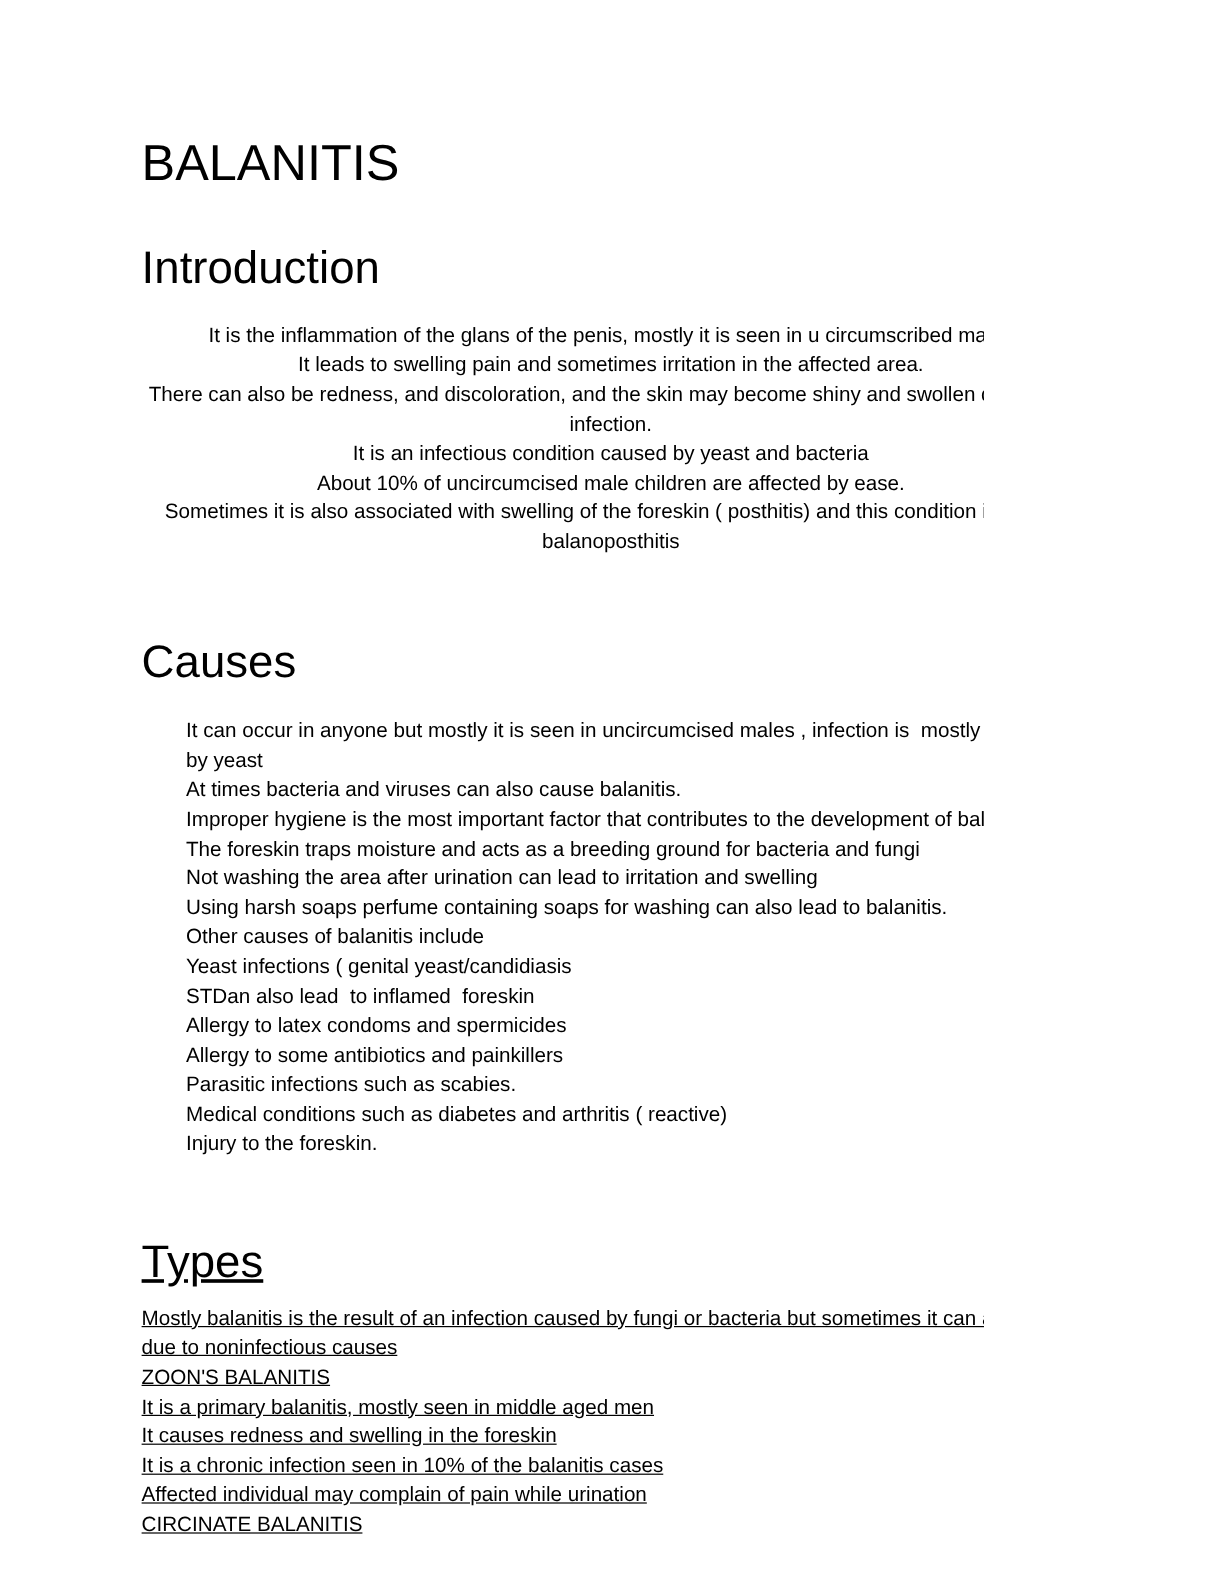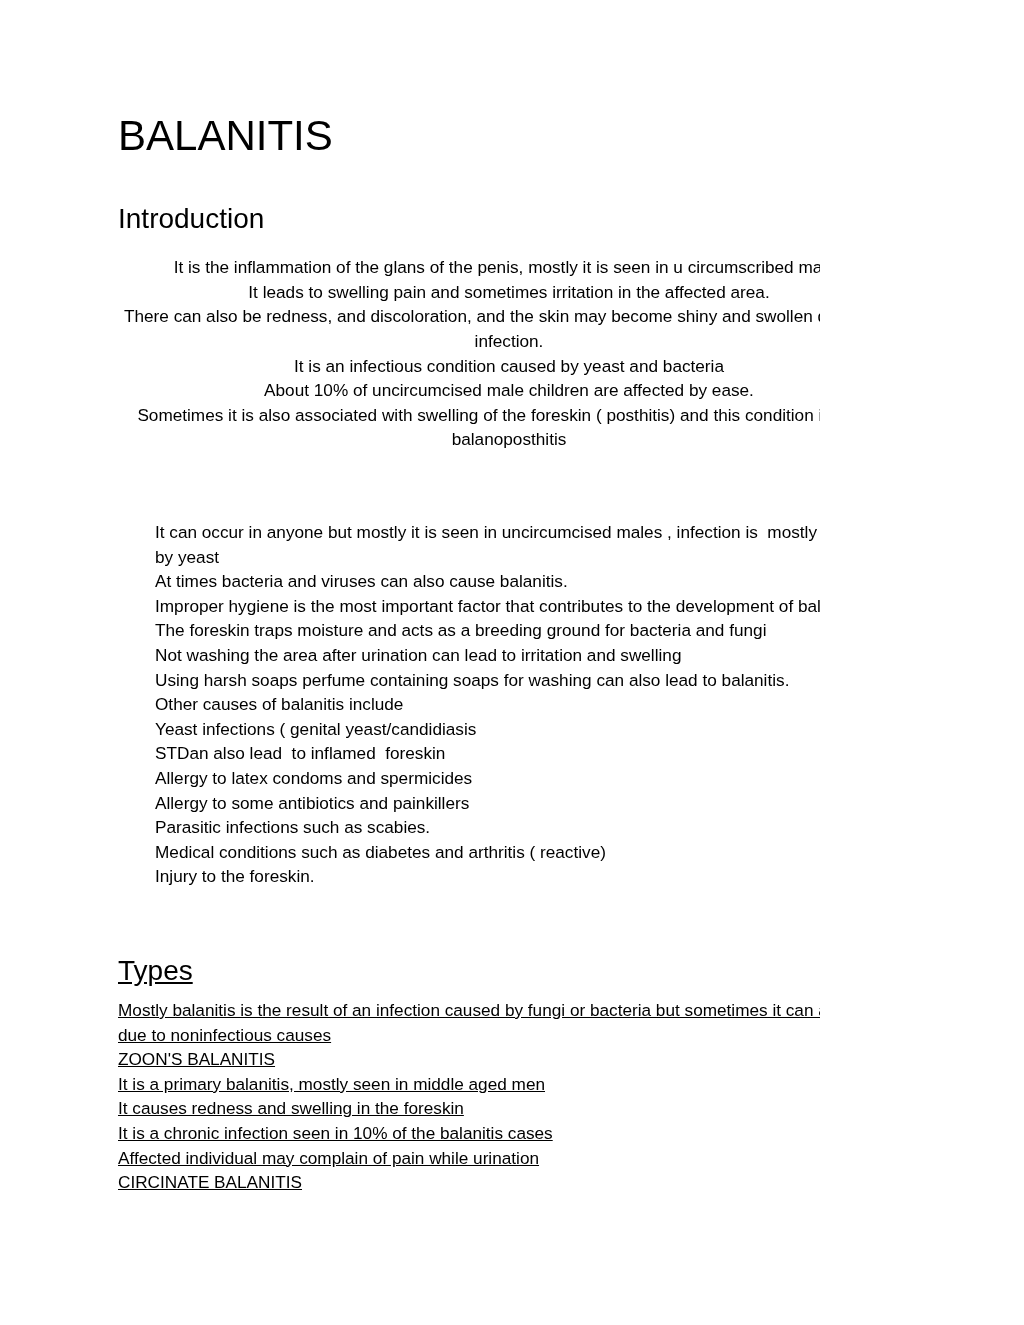--- a/index.html
+++ b/index.html
@@ -33,21 +33,21 @@
     font-size: 42px;
     font-weight: normal;
     line-height: 1.12;
     margin: 0;
     letter-spacing: 0px;
   }
   .section {
     margin: 0;
   }
   .section-heading {
-    font-size: 28px;
+    font-size: 38px;
     font-weight: normal;
     line-height: 1.15;
     margin: 0;
     letter-spacing: 0px;
   }
   .body-block {
     font-size: 17.2px;
     line-height: 24.6px;
     margin: 0;
     white-space: pre-wrap;
@@ -75,20 +75,21 @@
       <h2 class="section-heading">Introduction</h2>
       <p class="body-block">It is the inflammation of the glans of the penis, mostly it is seen in u circumscribed males
 It leads to swelling pain and sometimes irritation in the affected area.
 There can also be redness, and discoloration, and the skin may become shiny and swollen due to the infection.
 It is an infectious condition caused by yeast and bacteria
 About 10% of uncircumcised male children are affected by ease.
 Sometimes it is also associated with swelling of the foreskin ( posthitis) and this condition is called balanoposthitis</p>
     </div>
 
     <div class="section sec-causes">
+      <h2 class="section-heading">Causes</h2>
       <p class="body-block">It can occur in anyone but mostly it is seen in uncircumcised males , infection is  mostly caused by yeast
 At times bacteria and viruses can also cause balanitis.
 Improper hygiene is the most important factor that contributes to the development of balanitis.
 The foreskin traps moisture and acts as a breeding ground for bacteria and fungi
 Not washing the area after urination can lead to irritation and swelling
 Using harsh soaps perfume containing soaps for washing can also lead to balanitis.
 Other causes of balanitis include
 Yeast infections ( genital yeast/candidiasis
 STDan also lead  to inflamed  foreskin
 Allergy to latex condoms and spermicides

